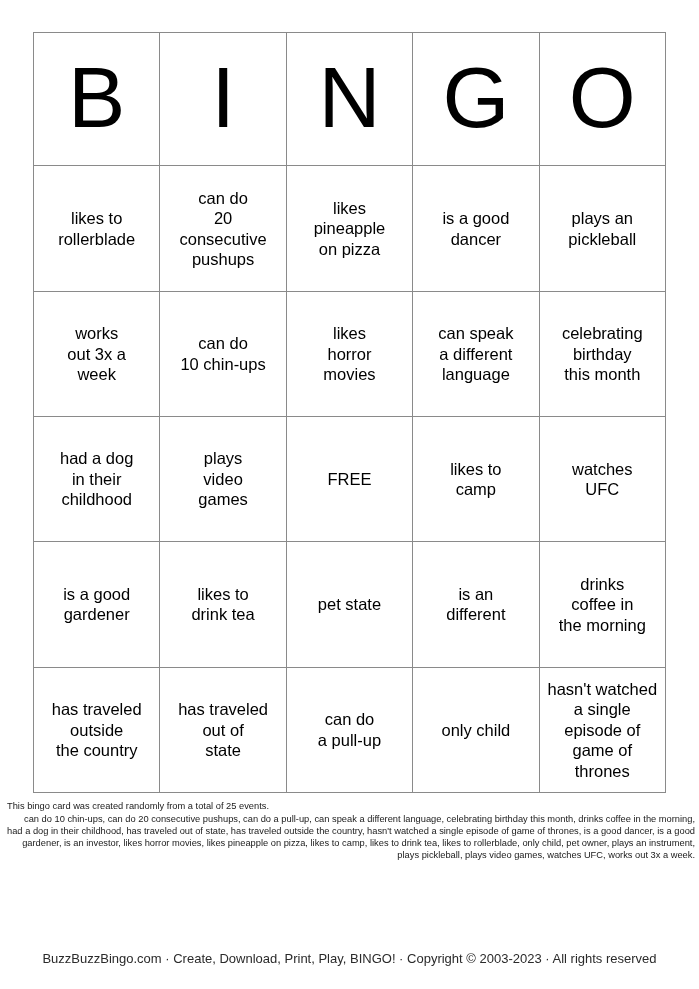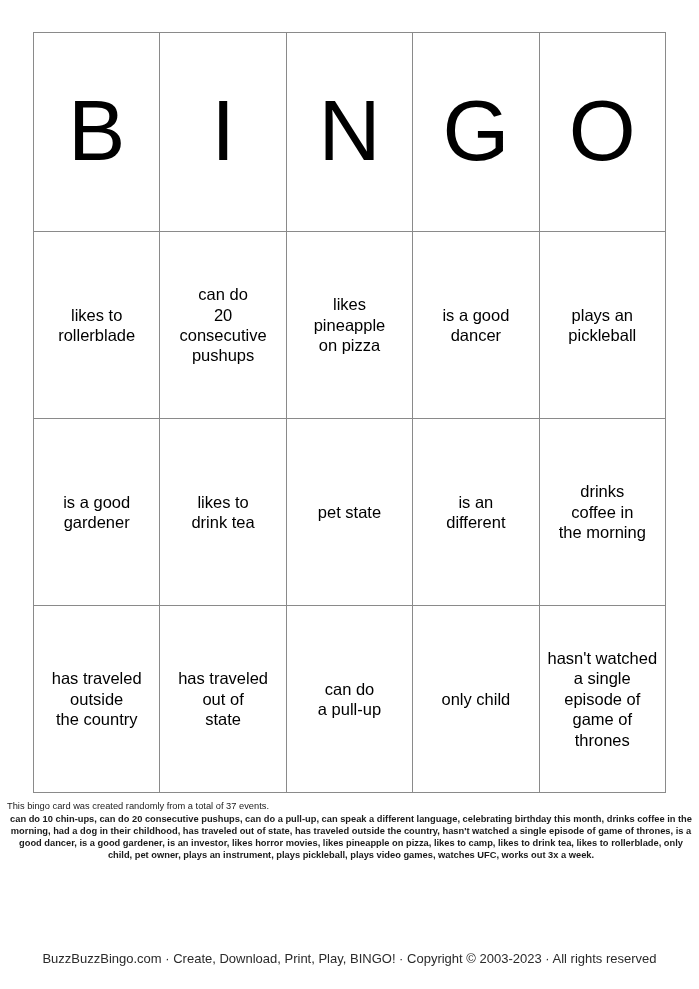--- a/index.html
+++ b/index.html
@@ -74,22 +74,21 @@
     font-size: 9.3px;
     line-height: 1.30;
     color: #1a1a1a;
   }
   .blurb .blurb-line1 {
     display: block;
     margin-bottom: 1px;
   }
   .blurb .blurb-events {
     display: block;
-    text-align: center;
-    font-weight: bold;
+    text-align: right;
   }
 
   
   .copyright {
     position: absolute;
     left: 0;
     top: 951px;
     width: 699px;
     text-align: center;
     font-size: 13px;
@@ -129,21 +128,70 @@
         <td>
             <span class="cell-text">is a good
 dancer</span>
           </td>
         <td>
             <span class="cell-text">plays an
 pickleball</span>
           </td>
       </tr>
 
-
+      <tr class="cell-row">
+        <td>
+            <span class="cell-text">works
+out 3x a
+week</span>
+          </td>
+        <td>
+            <span class="cell-text">can do
+10 chin-ups</span>
+          </td>
+        <td>
+            <span class="cell-text">likes
+horror
+movies</span>
+          </td>
+        <td>
+            <span class="cell-text">can speak
+a different
+language</span>
+          </td>
+        <td>
+            <span class="cell-text">celebrating
+birthday
+this month</span>
+          </td>
+      </tr>
+
+      <tr class="cell-row">
+        <td class="sz-md">
+            <span class="cell-text">had a dog
+in their
+childhood</span>
+          </td>
+        <td>
+            <span class="cell-text">plays
+video
+games</span>
+          </td>
+        <td>
+            <span class="cell-text">FREE</span>
+          </td>
+        <td>
+            <span class="cell-text">likes to
+camp</span>
+          </td>
+        <td>
+            <span class="cell-text">watches
+UFC</span>
+          </td>
+      </tr>
 
       <tr class="cell-row">
         <td>
             <span class="cell-text">is a good
 gardener</span>
           </td>
         <td>
             <span class="cell-text">likes to
 drink tea</span>
           </td>
@@ -185,17 +233,17 @@
 episode of
 game of
 thrones</span>
           </td>
       </tr>
     </tbody>
   </table>
 </div>
 
 <div class="blurb">
-  <span class="blurb-line1">This bingo card was created randomly from a total of 37 events.</span>
+  <span class="blurb-line1">This bingo card was created randomly from a total of 25 events.</span>
   <span class="blurb-events">can do 10 chin-ups, can do 20 consecutive pushups, can do a pull-up, can speak a different language, celebrating birthday this month, drinks coffee in the morning, had a dog in their childhood, has traveled out of state, has traveled outside the country, hasn't watched a single episode of game of thrones, is a good dancer, is a good gardener, is an investor, likes horror movies, likes pineapple on pizza, likes to camp, likes to drink tea, likes to rollerblade, only child, pet owner, plays an instrument, plays pickleball, plays video games, watches UFC, works out 3x a week.</span>
 </div>
 
 <div class="copyright">BuzzBuzzBingo.com · Create, Download, Print, Play, BINGO! · Copyright © 2003-2023 · All rights reserved</div>
 
 </body></html>

